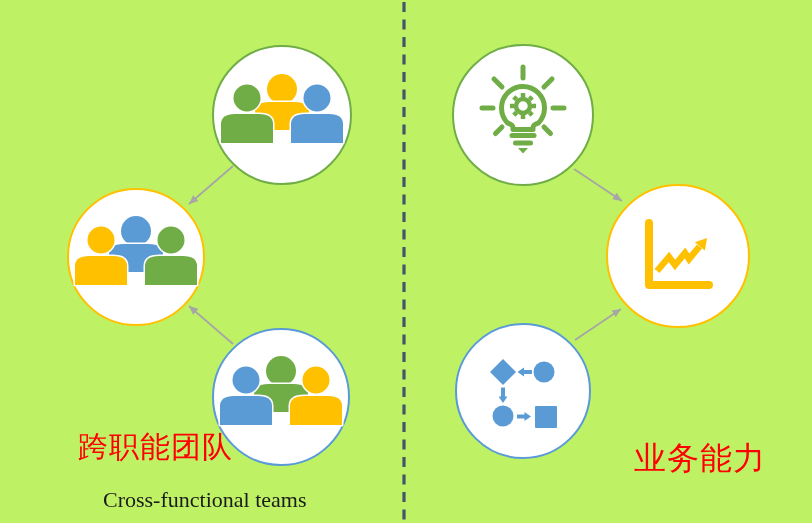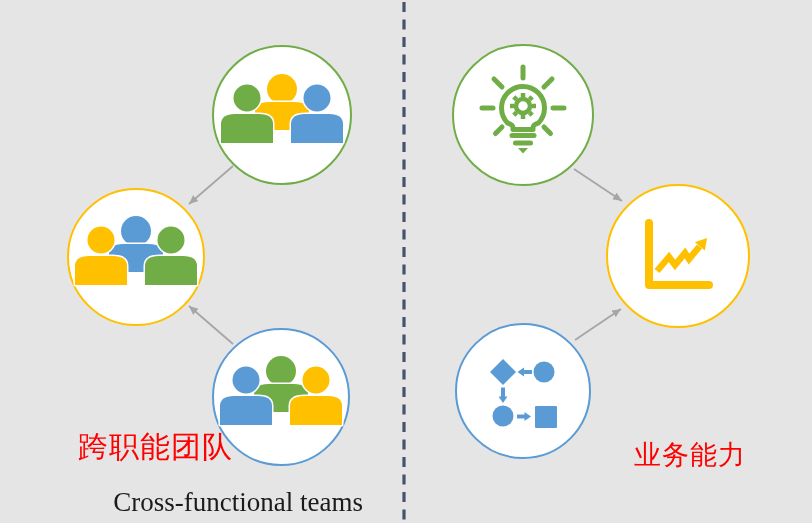--- a/index.html
+++ b/index.html
@@ -1,27 +1,27 @@
 <!DOCTYPE html>
 <html><head>
 <meta charset="utf-8">
 <style>
   html,body { margin:0; padding:0; background:#ffffff; }
   .canvas {
-    position:relative; width:812px; height:523px; background:#e5e5e5;
+    position:relative; width:812px; height:523px; background:#bef264;
     overflow:hidden; font-family:"Liberation Sans", sans-serif;
   }
   svg.layer { position:absolute; left:0; top:0; }
   .label-red {
     position:absolute; color:#FF0000; white-space:nowrap;
     font-family:"Liberation Sans", sans-serif; letter-spacing:1px;
   }
   .caption {
-    position:absolute; color:#1b1b1b; text-align:right; white-space:nowrap;
-    font-family:"Liberation Serif", serif; font-size:27px;
+    position:absolute; color:#1b1b1b; text-align:left; white-space:nowrap;
+    font-family:"Liberation Serif", serif; font-size:22px;
   }
   
   .st-green  { stroke:#70AD47; } .fl-green  { fill:#70AD47; }
   .st-yellow { stroke:#FFC000; } .fl-yellow { fill:#FFC000; }
   .st-blue   { stroke:#5B9BD5; } .fl-blue   { fill:#5B9BD5; }
   .st-gray   { stroke:#A6A6A6; }
   .nofill { fill:none; }
 </style>
 </head>
 <body>
@@ -138,18 +138,18 @@
   <g class="st-gray" stroke-width="1.8">
     <line x1="233" y1="166" x2="189" y2="204" marker-end="url(#ah-gray)"></line>
     <line x1="233" y1="344" x2="189" y2="306" marker-end="url(#ah-gray)"></line>
     <line x1="574" y1="169" x2="622" y2="201" marker-end="url(#ah-gray)"></line>
     <line x1="575" y1="340" x2="621" y2="309" marker-end="url(#ah-gray)"></line>
   </g>
 </svg>
 
   <div class="label-red" style="left:78px; top:427px; font-size:30px;">跨职能团队</div>
 
-  <div class="label-red" style="left:634px; top:437px; font-size:27px;">业务能力</div>
+  <div class="label-red" style="left:634px; top:437px; font-size:32px;">业务能力</div>
 
   <div class="caption" style="left:103px; top:487px; width:260px;">Cross-functional teams</div>
 
 
 </div>
 
 </body></html>

